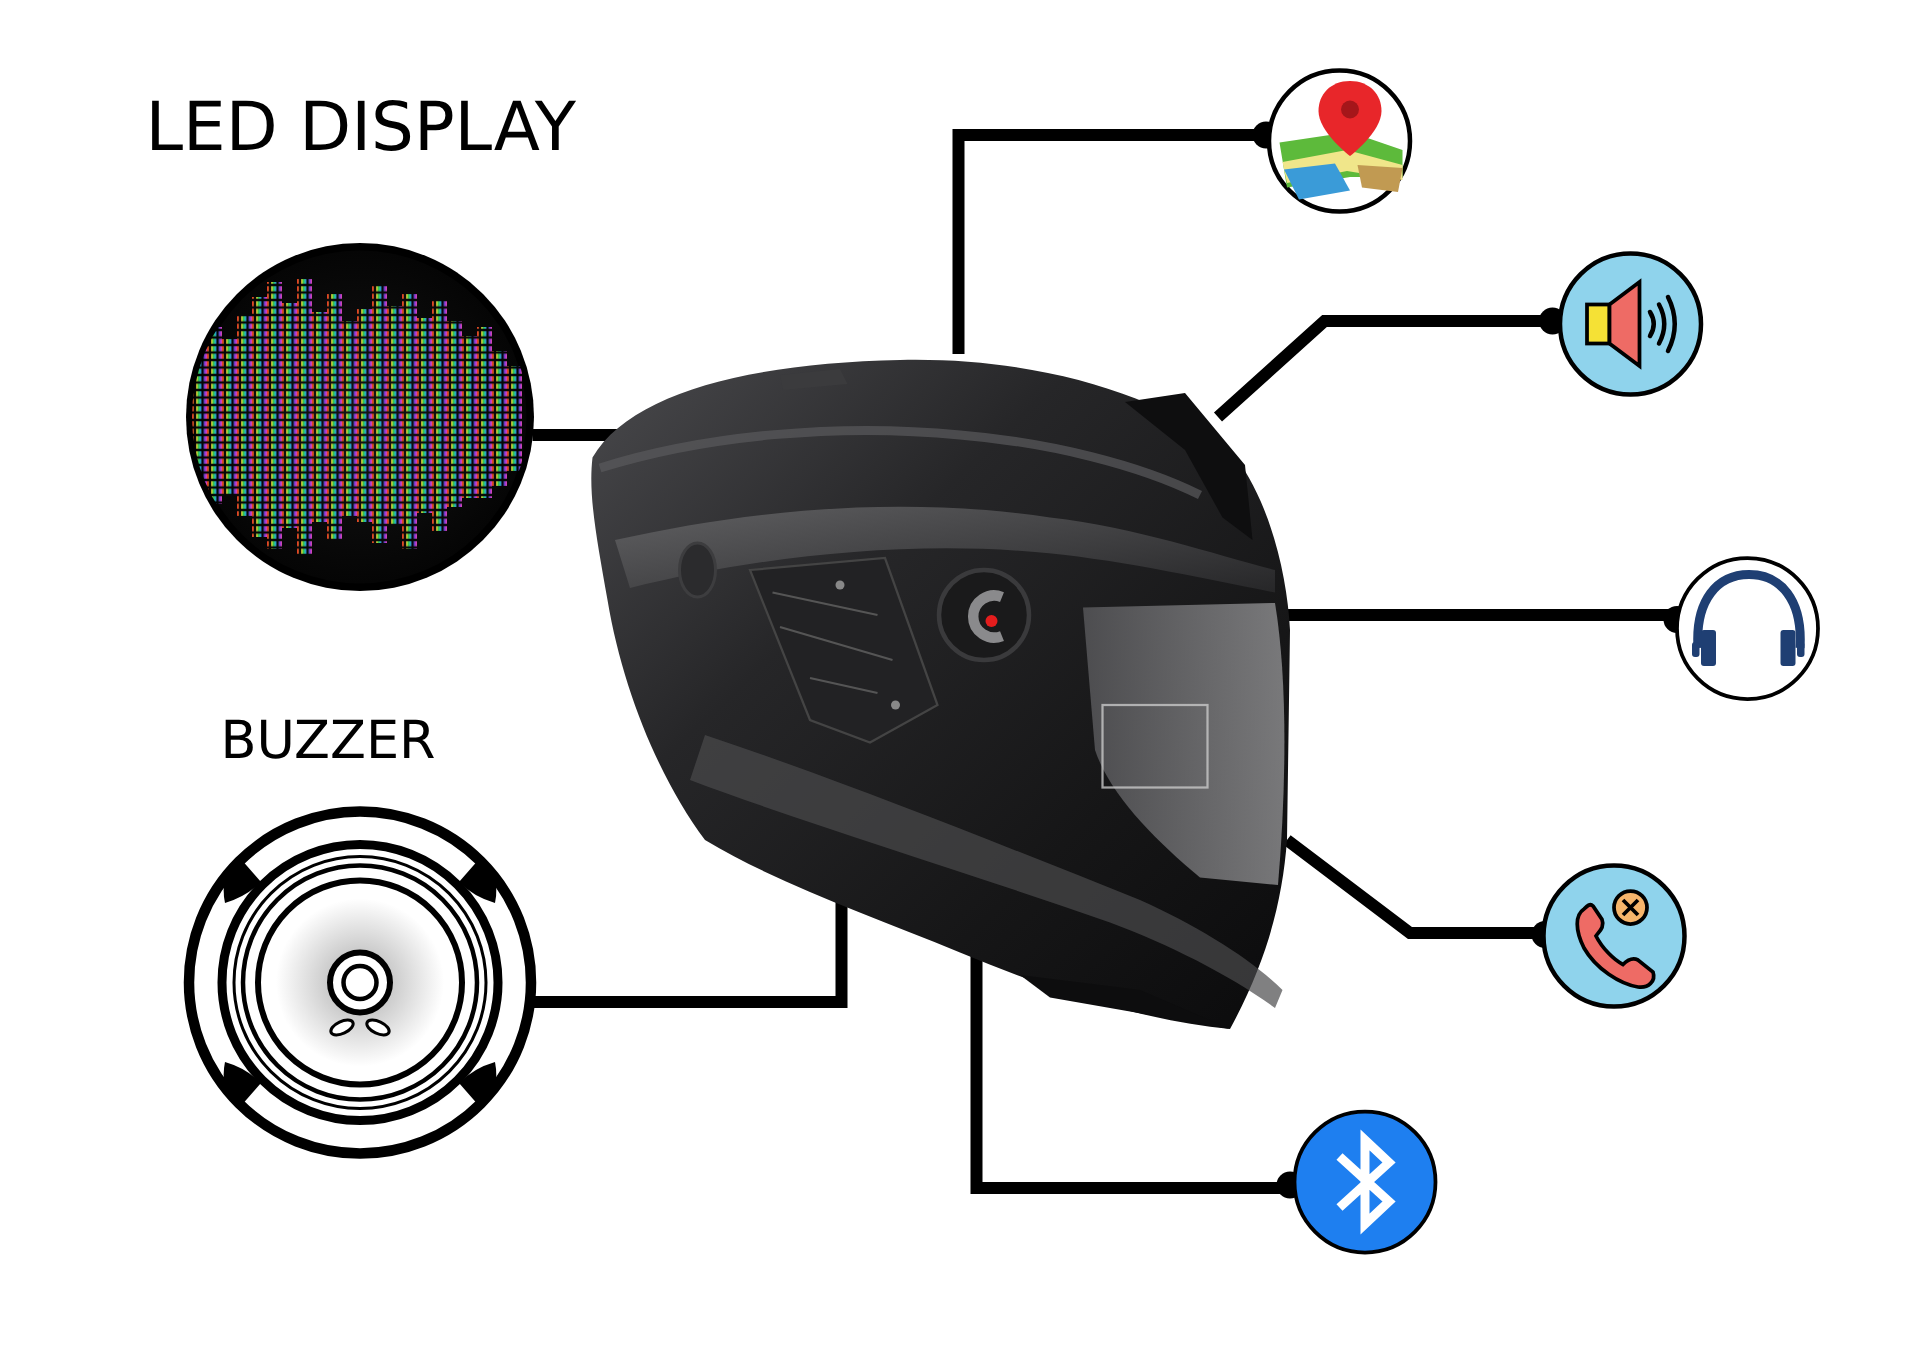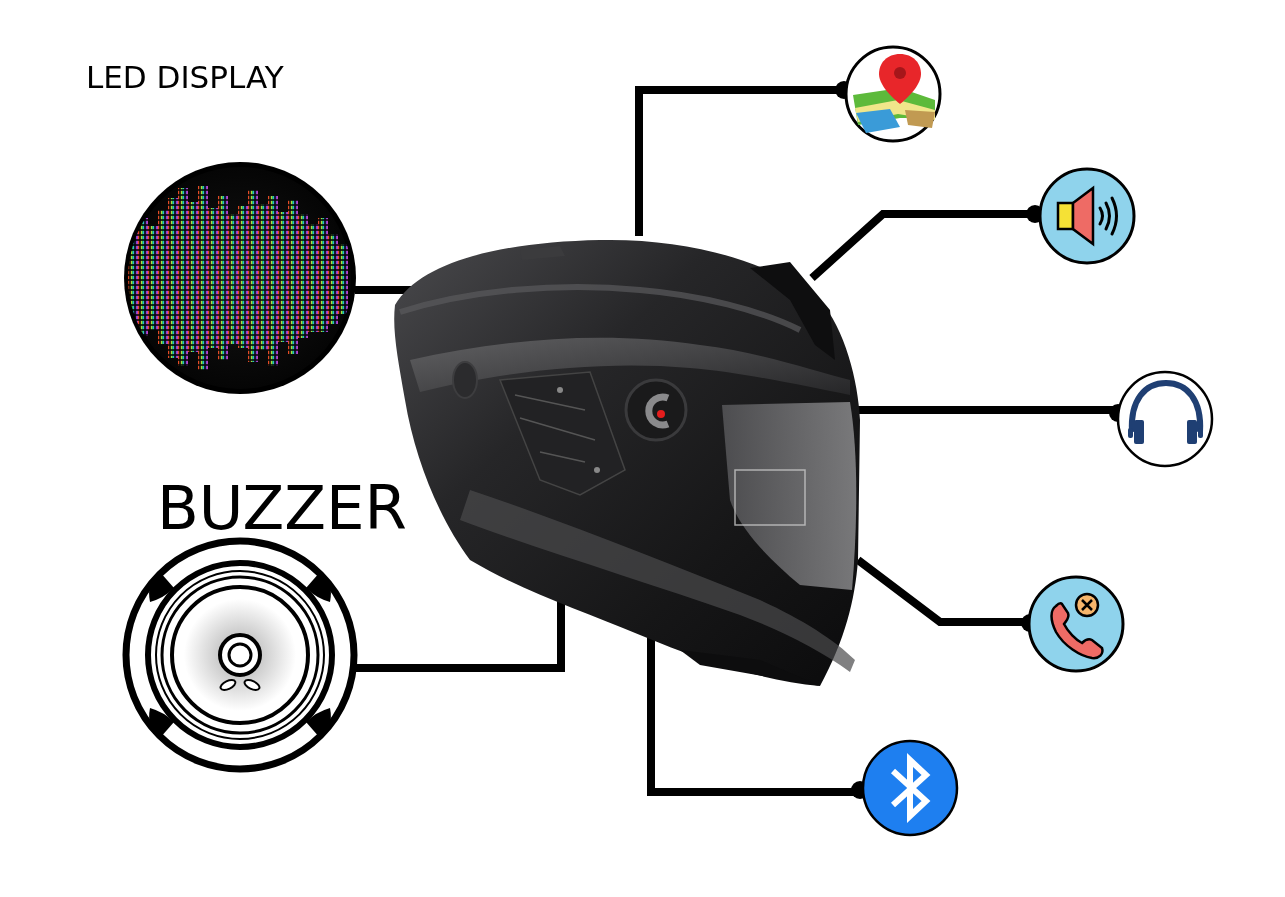--- a/index.html
+++ b/index.html
@@ -3,22 +3,22 @@
   <meta charset="utf-8">
   <style>
     html, body { margin:0; padding:0; background:#ffffff; }
     body { width:1285px; height:897px; position:relative; overflow:hidden; font-family:"Liberation Sans", sans-serif; }
     .label { position:absolute; color:#000; font-family:"DejaVu Sans", sans-serif; font-size:44px; letter-spacing:0px; line-height:1; }
     svg { position:absolute; left:0; top:0; }
   </style>
 </head>
 <body>
 
-<div class="label" style="left:86px; top:62px; font-size:31px;">LED DISPLAY</div>
-<div class="label" style="left:157px; top:477px; font-size:61px;">BUZZER</div>
+<div class="label" style="left:97px; top:62px; font-size:45px;">LED DISPLAY</div>
+<div class="label" style="left:147px; top:477px; font-size:35px;">BUZZER</div>
 
 <svg width="1285" height="897" viewBox="0 0 1285 897">
   <defs>
     <radialGradient id="ledBg" cx="50%" cy="50%" r="50%">
       <stop offset="0%" stop-color="#151515"></stop>
       <stop offset="100%" stop-color="#050505"></stop>
     </radialGradient>
     <linearGradient id="rainbow" x1="0" y1="0" x2="1" y2="0">
       <stop offset="0%" stop-color="#e22b2b"></stop>
       <stop offset="18%" stop-color="#f39a1e"></stop>

